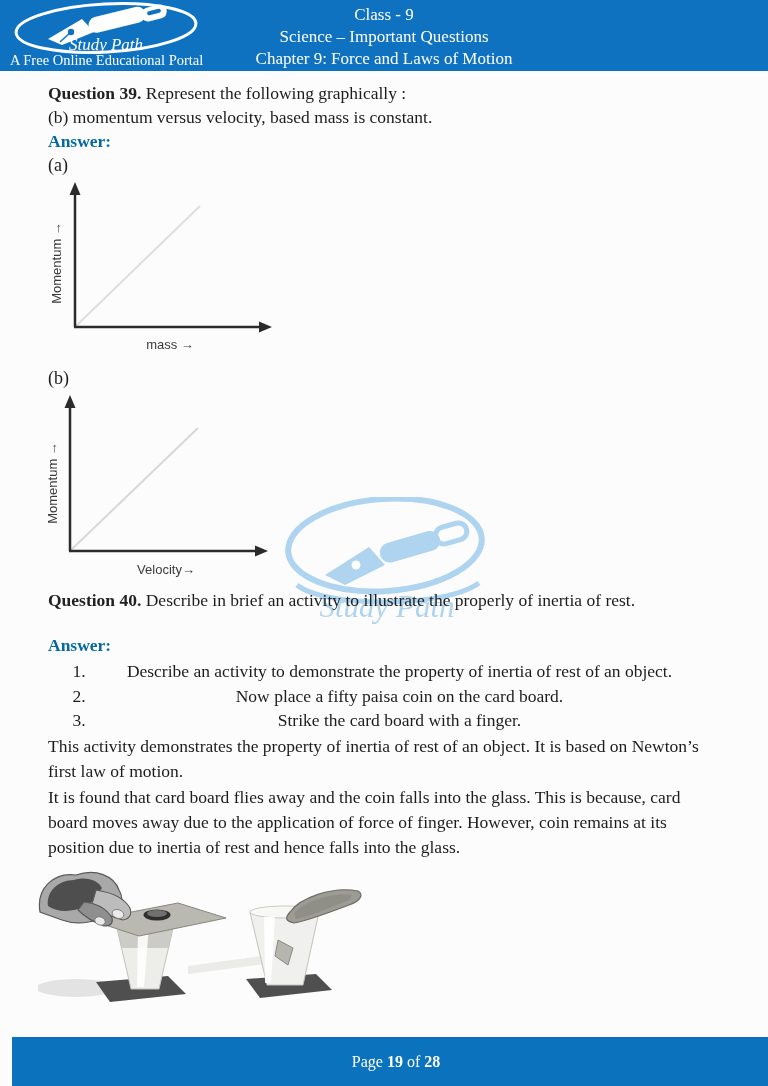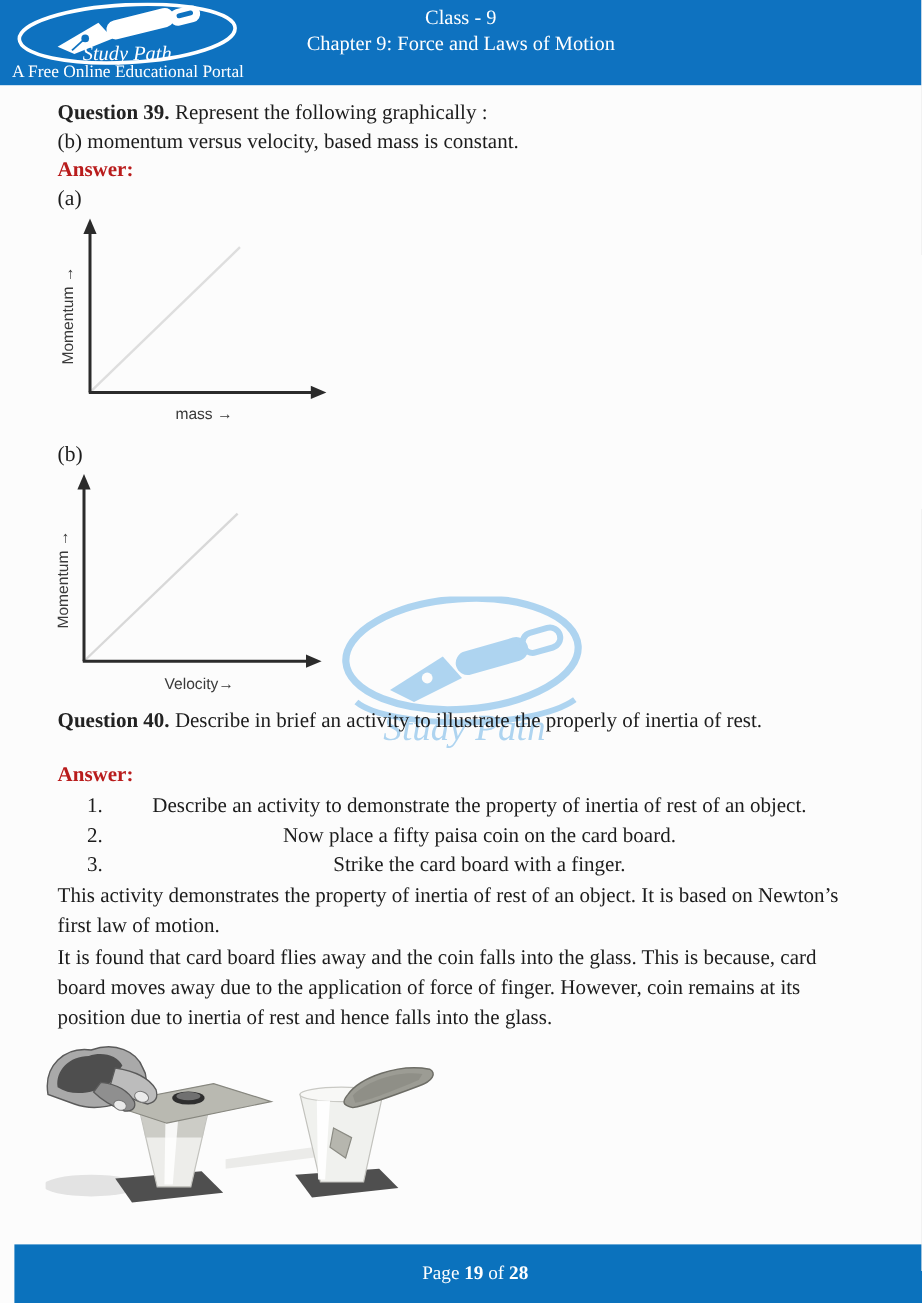--- a/index.html
+++ b/index.html
@@ -8,21 +8,21 @@
   
   .header{position:absolute;top:0;left:0;width:768px;height:71px;background:#0e72c0;z-index:3;}
   .logo-wrap{position:absolute;left:8px;top:2px;width:215px;height:68px;}
   .logo-tagline{position:absolute;left:2px;top:50px;font-size:14.5px;color:#ffffff;white-space:nowrap;}
   .header-titles{position:absolute;left:0;top:4px;width:100%;text-align:center;color:#ffffff;}
   .header-titles div{font-size:17px;line-height:22px;}
   
   .content{position:absolute;top:71px;left:0;width:748px;padding:10px 44px 0 48px;box-sizing:border-box;z-index:1;}
   .tline{font-size:17.5px;line-height:24px;}
   .qlabel{font-weight:bold;color:#222;}
-  .answer-label{font-size:17.5px;line-height:24px;font-weight:bold;color:#b91c1c;}
+  .answer-label{font-size:17.5px;line-height:24px;font-weight:bold;color:#0369a1;}
   .part-label{font-size:18px;line-height:24px;}
   .graph{display:block;}
   .glabel{font-family:"Liberation Sans",sans-serif;font-size:13px;fill:#3a3a3a;}
   ol.steps{margin:2px 0 0 0;padding:0 0 0 42px;}
   ol.steps li{font-size:17.5px;line-height:24.5px;padding-left:5px;text-align:center;}
   .para{font-size:17.5px;line-height:25px;margin:1px 0 0 0;}
   
   .watermark{position:absolute;left:283px;top:497px;width:208px;height:128px;z-index:0;}
   .wm-text{font-style:italic;font-size:31px;fill:#aed4f0;font-family:"Liberation Serif",serif;}
   
@@ -46,20 +46,21 @@
         <line x1="52" y1="40" x2="63" y2="30" stroke="#0e72c0" stroke-width="1.5"></line>
         <rect x="80" y="10" width="58" height="16" rx="8" fill="#ffffff" transform="rotate(-14 108 18)"></rect>
         <rect x="133" y="4" width="26" height="14" rx="7" fill="#ffffff" transform="rotate(-14 146 11)"></rect>
         <rect x="139" y="8" width="14" height="4" rx="2" fill="#0e72c0" transform="rotate(-14 146 10)"></rect>
         <text x="98" y="48" text-anchor="middle" font-style="italic" font-size="17" fill="#ffffff" font-family="Liberation Serif, serif">Study Path</text>
       </svg>
       <div class="logo-tagline">A Free Online Educational Portal</div>
     </div>
     <div class="header-titles">
       <div>Class - 9</div>
+      <div>Science – Important Questions</div>
       <div>Chapter 9: Force and Laws of Motion</div>
     </div>
   </div>
 
   <div class="watermark">
     <svg width="208" height="128" viewBox="0 0 208 128">
       <ellipse cx="102" cy="48" rx="97" ry="46" fill="none" stroke="#aed4f0" stroke-width="6" transform="rotate(-4 102 48)"></ellipse>
       <path d="M14,88 C40,110 160,112 196,86" fill="none" stroke="#aed4f0" stroke-width="5"></path>
       <polygon points="42,78 86,50 102,68 62,88" fill="#aed4f0"></polygon>
       <circle cx="73" cy="68" r="4.5" fill="#fcfcfc"></circle>

